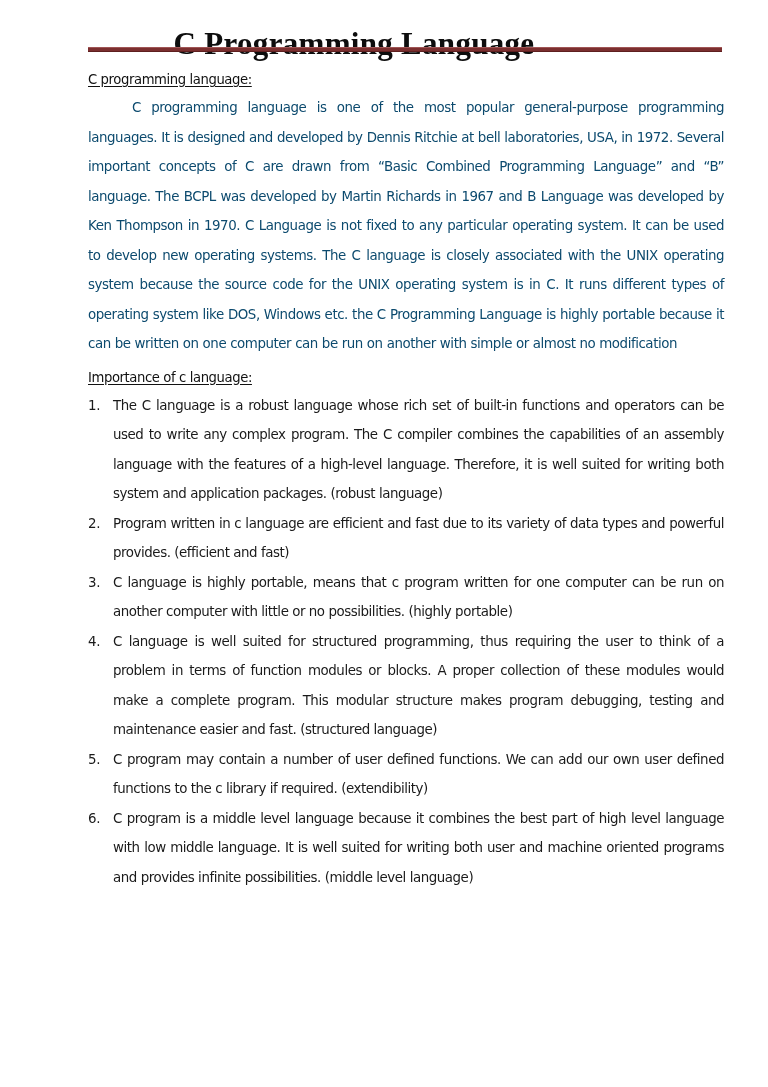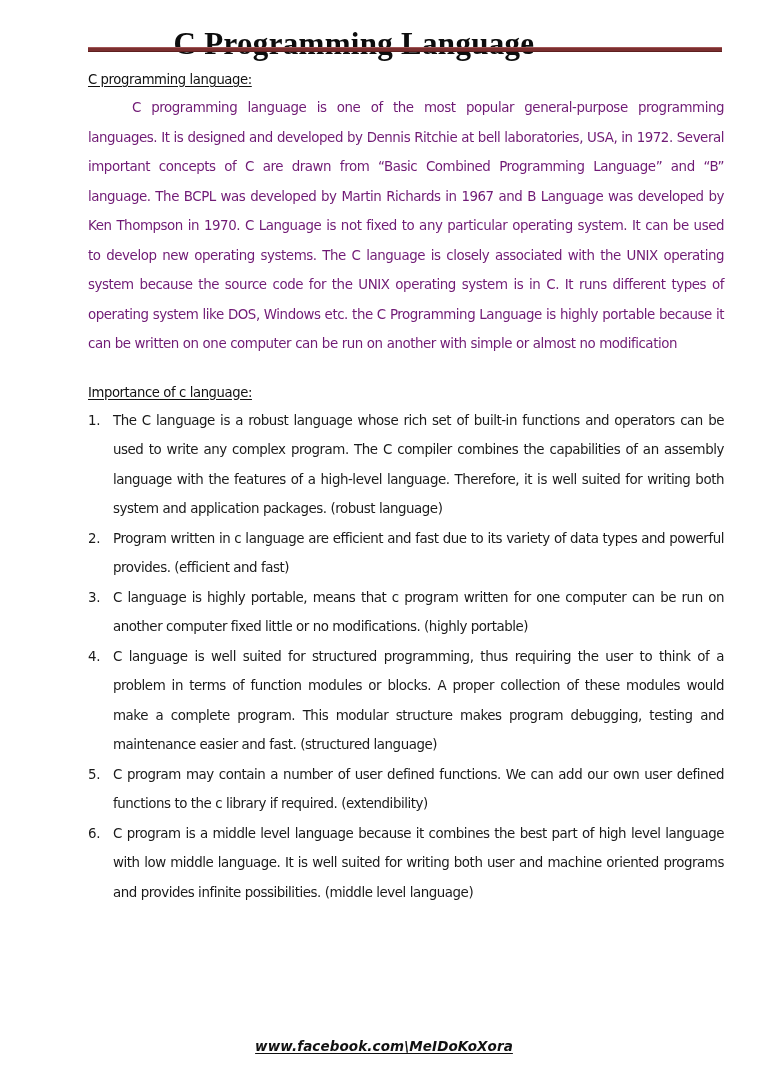--- a/index.html
+++ b/index.html
@@ -70,29 +70,29 @@
   }
 
   .para {
     font-family: "DejaVu Sans", sans-serif;
     font-size: 13.4px;
     line-height: 29.5px;
     text-align: justify;
     text-justify: inter-word;
     letter-spacing: -0.45px;
     margin: 0;
-    color: #701a75;
+    color: #0c4a6e;
     word-spacing: 0.2px;
   }
   .para .indent {
     display: inline-block;
     width: 44px;
   }
 
-  .gap-before-head { margin-top: 24px; }
+  .gap-before-head { margin-top: 9px; }
 
   
   ol.num-list {
     list-style: none;
     margin: 0;
     padding: 0;
   }
   ol.num-list > li {
     position: relative;
     padding-left: 25px;
@@ -164,35 +164,34 @@
       <li>
         <span class="marker">1.</span>
         <span class="li-text">The C language is a robust language whose rich set of built-in functions and operators can be used to write any complex program. The C compiler combines the capabilities of an assembly language with the features of a high-level language. Therefore, it is well suited for writing both system and application packages. (robust language)</span>
       </li>
       <li>
         <span class="marker">2.</span>
         <span class="li-text">Program written in c language are efficient and fast due to its variety of data types and powerful provides. (efficient and fast)</span>
       </li>
       <li>
         <span class="marker">3.</span>
-        <span class="li-text">C language is highly portable, means that c program written for one computer can be run on another computer fixed little or no modifications. (highly portable)</span>
+        <span class="li-text">C language is highly portable, means that c program written for one computer can be run on another computer with little or no possibilities. (highly portable)</span>
       </li>
       <li>
         <span class="marker">4.</span>
         <span class="li-text">C language is well suited for structured programming, thus requiring the user to think of a problem in terms of function modules or blocks. A proper collection of these modules would make a complete program. This modular structure makes program debugging, testing and maintenance easier and fast. (structured language)</span>
       </li>
       <li>
         <span class="marker">5.</span>
         <span class="li-text">C program may contain a number of user defined functions. We can add our own user defined functions to the c library if required. (extendibility)</span>
       </li>
       <li>
         <span class="marker">6.</span>
         <span class="li-text">C program is a middle level language because it combines the best part of high level language with low middle language. It is well suited for writing both user and machine oriented programs and provides infinite possibilities. (middle level language)</span>
       </li>
     </ol>
 
   </div>
 
   <div class="footer">
-    <div class="footer-line footer-line-2">www.facebook.com\MeIDoKoXora</div>
   </div>
 
 </div>
 
 </body></html>

